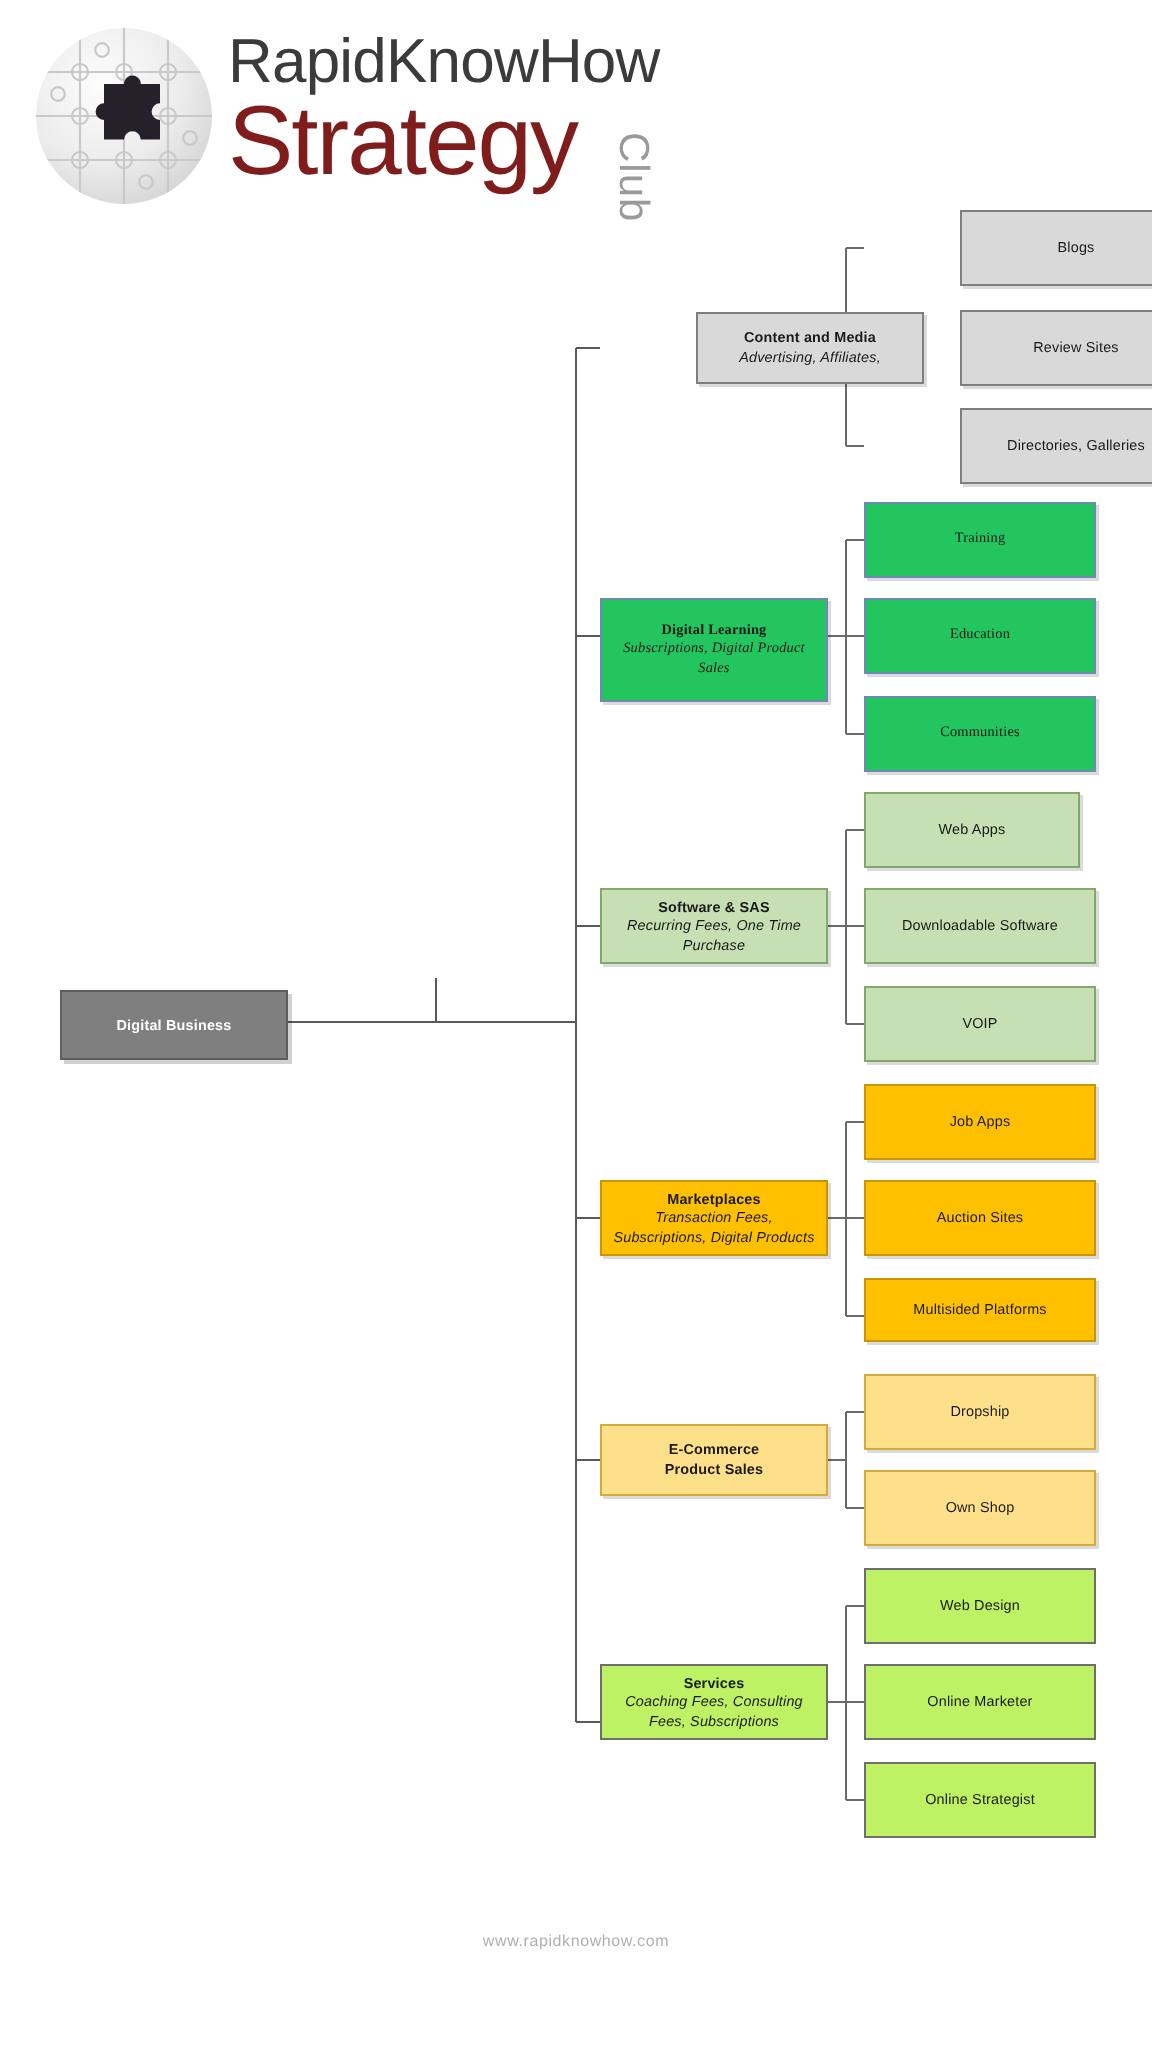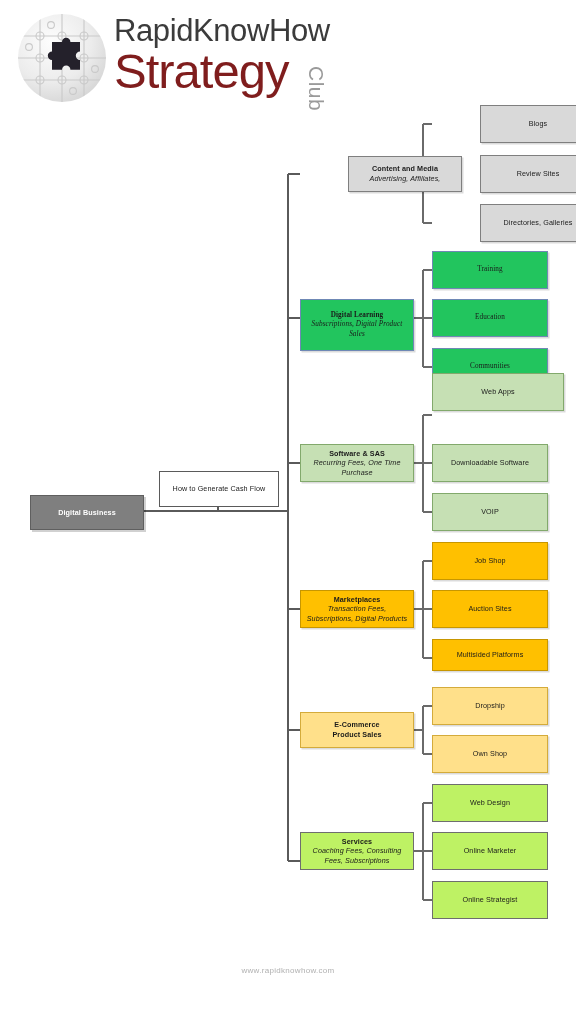--- a/index.html
+++ b/index.html
@@ -266,23 +266,20 @@
         <path d="M423 803 H432"></path>
           <path d="M423 851 H432"></path>
           <path d="M423 900 H432"></path>
       </g>
     </svg>
 
     <div class="node root" style="left:30px; top:495px; width:114px; height:35px;">
       <span class="title">Digital Business</span>
     </div>
 
-    <div class="node callout" style="left:159px; top:471px; width:120px; height:36px;">
-      <span class="title" style="font-weight:400;">How to Generate Cash Flow</span>
-    </div>
 
     <div class="node parent pal-gray" style="left:300px; top:156px; width:114px; height:36px;">
       <span class="title">Content and Media</span>
       <span class="sub">Advertising, Affiliates,</span>
     </div>
     <div class="node child pal-gray" style="left:432px; top:105px; width:116px; height:38px;">
       <span class="title" style="font-weight:400;">Blogs</span>
     </div>
     <div class="node child pal-gray" style="left:432px; top:155px; width:116px; height:38px;">
       <span class="title" style="font-weight:400;">Review Sites</span>
@@ -302,36 +299,36 @@
       <span class="title" style="font-weight:400;">Education</span>
     </div>
     <div class="node child pal-blue" style="left:432px; top:348px; width:116px; height:38px;">
       <span class="title" style="font-weight:400;">Communities</span>
     </div>
 
     <div class="node parent pal-green" style="left:300px; top:444px; width:114px; height:38px;">
       <span class="title">Software &amp; SAS</span>
       <span class="sub">Recurring Fees, One Time Purchase</span>
     </div>
-    <div class="node child pal-green" style="left:432px; top:373px; width:132px; height:38px;">
+    <div class="node child pal-green" style="left:432px; top:396px; width:108px; height:38px;">
       <span class="title" style="font-weight:400;">Web Apps</span>
     </div>
     <div class="node child pal-green" style="left:432px; top:444px; width:116px; height:38px;">
       <span class="title" style="font-weight:400;">Downloadable Software</span>
     </div>
     <div class="node child pal-green" style="left:432px; top:493px; width:116px; height:38px;">
       <span class="title" style="font-weight:400;">VOIP</span>
     </div>
 
     <div class="node parent pal-orange" style="left:300px; top:590px; width:114px; height:38px;">
       <span class="title">Marketplaces</span>
       <span class="sub">Transaction Fees, Subscriptions, Digital Products</span>
     </div>
     <div class="node child pal-orange" style="left:432px; top:542px; width:116px; height:38px;">
-      <span class="title" style="font-weight:400;">Job Shop</span>
+      <span class="title" style="font-weight:400;">Job Apps</span>
     </div>
     <div class="node child pal-orange" style="left:432px; top:590px; width:116px; height:38px;">
       <span class="title" style="font-weight:400;">Auction Sites</span>
     </div>
     <div class="node child pal-orange" style="left:432px; top:639px; width:116px; height:32px;">
       <span class="title" style="font-weight:400;">Multisided Platforms</span>
     </div>
 
     <div class="node parent pal-lyellow" style="left:300px; top:712px; width:114px; height:36px;">
       <span class="title">E-Commerce

